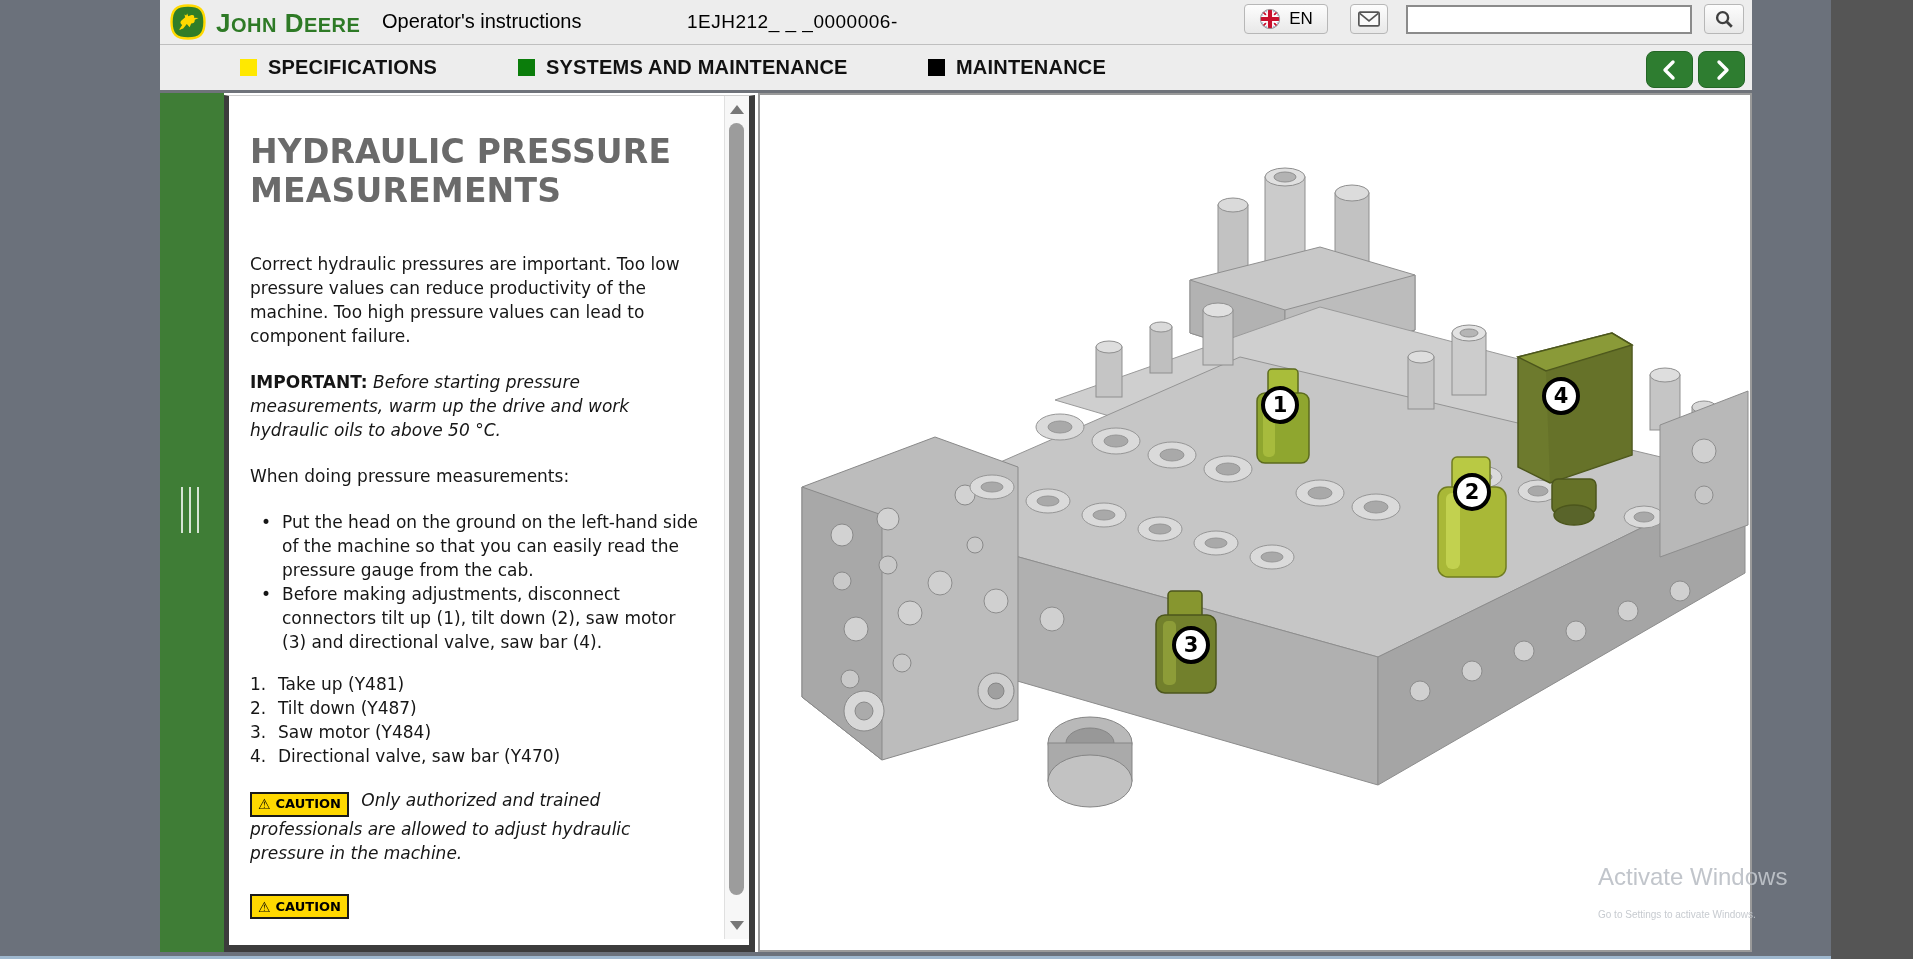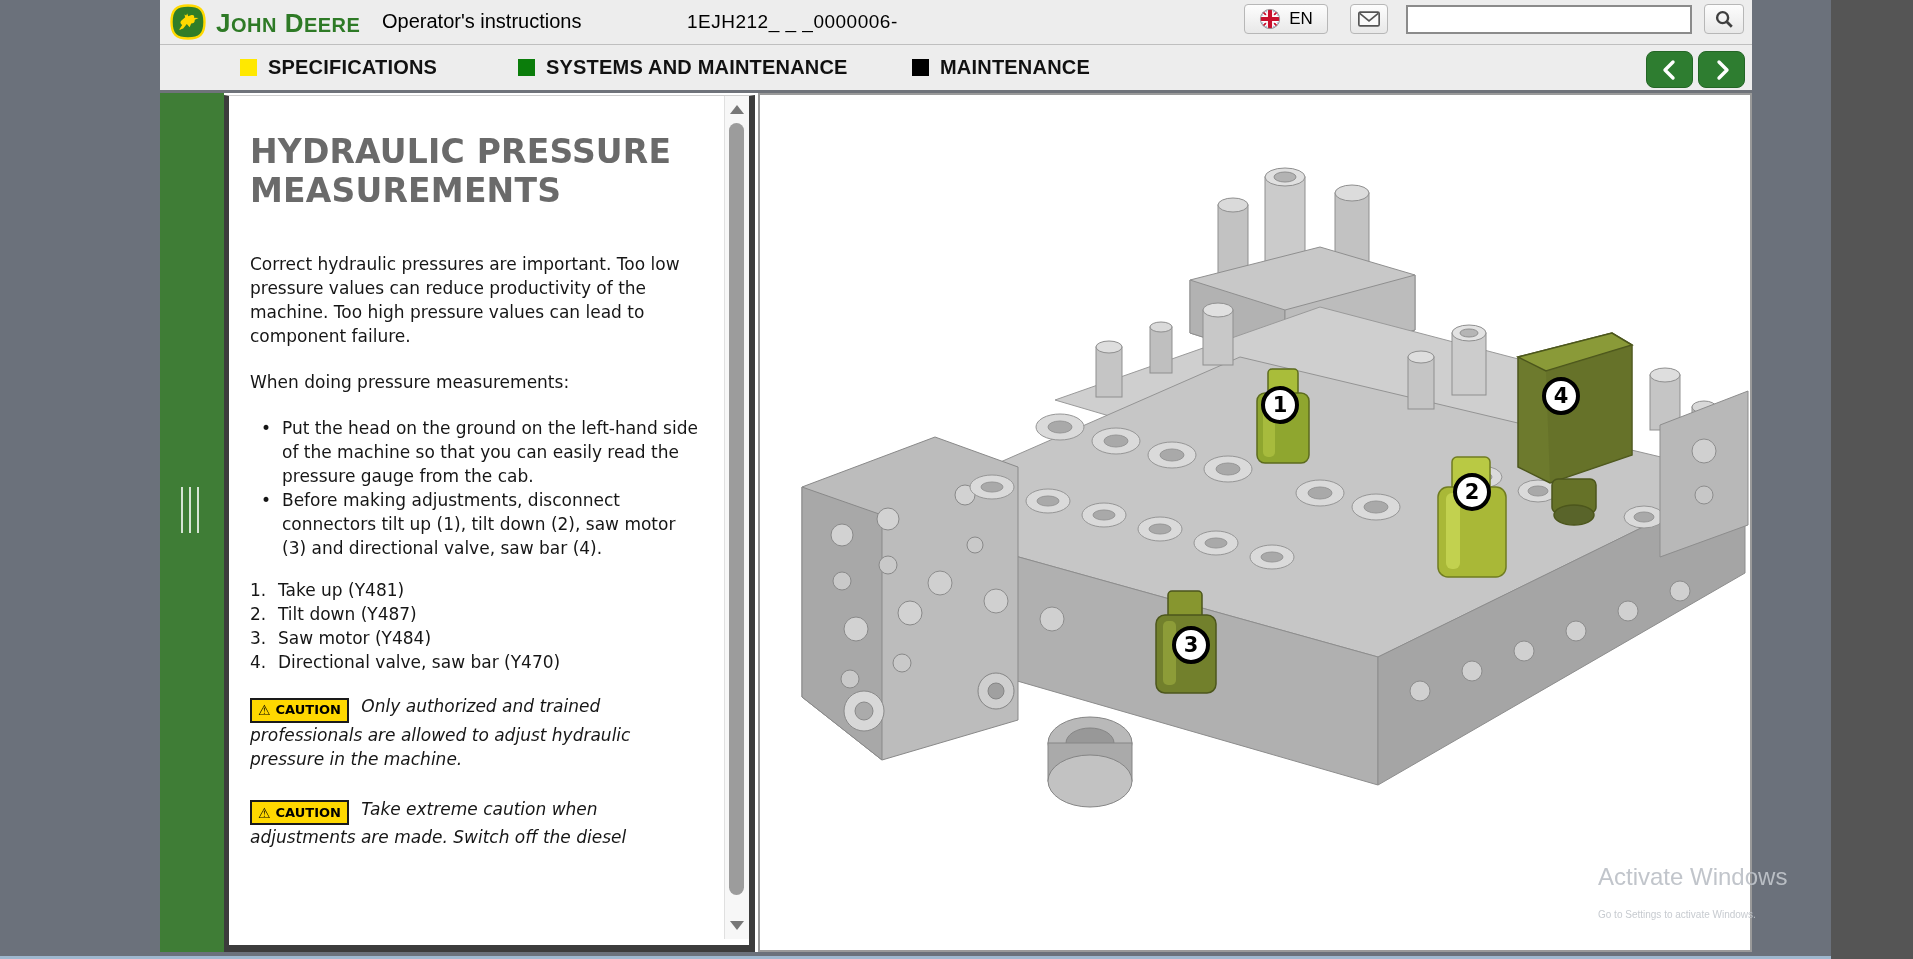--- a/index.html
+++ b/index.html
@@ -21,21 +21,21 @@
   #mail-btn{left:1190px;width:38px;}
   #search-box{position:absolute;left:1246px;top:5px;width:286px;height:29px;background:#fff;
               border:2px solid #8b8b8b;box-sizing:border-box;font-size:16px;padding:0 6px;outline:none;}
   #search-btn{left:1544px;width:40px;}
   
   #tabbar{position:absolute;left:160px;top:45px;width:1592px;height:45px;background:#ededed;
           border-bottom:3px solid #6f737a;}
   .tab{position:absolute;top:0;height:45px;display:flex;align-items:center;gap:11px;cursor:pointer;}
   .tab .sq{width:17px;height:17px;display:inline-block;}
   .tab .lbl{font-weight:bold;font-size:20px;color:#111;letter-spacing:.2px;white-space:nowrap;}
-  #tab-0{left:80px;} #tab-1{left:358px;} #tab-2{left:752px;text-align:right;}
+  #tab-0{left:80px;} #tab-1{left:358px;} #tab-2{left:768px;text-align:right;}
   .navbtn{position:absolute;top:6px;width:45px;height:35px;background:#2e7d30;border:1px solid #246626;
           border-radius:8px;display:flex;align-items:center;justify-content:center;}
   #nav-prev{left:1486px;} #nav-next{left:1538px;}
   
   #contentwrap{position:absolute;left:160px;top:93px;width:1592px;height:859px;background:#fff;}
   #greenstrip{position:absolute;left:0;top:0;width:64px;height:859px;background:#3f7d36;}
   #resize-handle{position:absolute;left:21px;top:394px;width:24px;height:46px;display:flex;gap:6px;}
   #resize-handle i{width:2px;height:46px;background:rgba(255,255,255,.8);}
   
   #textpanel{position:absolute;left:64px;top:2px;width:531px;height:857px;background:#fff;
@@ -162,20 +162,21 @@
           <i></i>
         </div>
     </div>
 
     <div id="textpanel">
       <div id="textflow">
         <div id="doc-heading">HYDRAULIC PRESSURE MEASUREMENTS</div>
 
         <p class="para">Correct hydraulic pressures are important. Too low pressure values can reduce productivity of the machine. Too high pressure values can lead to component failure.</p>
 
+        <p class="para impt"><b>IMPORTANT:</b><em> Before starting pressure measurements, warm up the drive and work hydraulic oils to above 50 °C.</em></p>
 
         <p class="para">When doing pressure measurements:</p>
 
         <div class="blist">
           <div class="brow">
             <span class="bm">•</span>
             <span>Put the head on the ground on the left-hand side of the machine so that you can easily read the pressure gauge from the cab.</span>
           </div>
           <div class="brow">
             <span class="bm">•</span>
@@ -203,21 +204,21 @@
         </div>
 
         <p class="caution"><span class="cbadge">
               <span class="w">⚠</span>
               <span>CAUTION</span>
             </span><span> Only authorized and trained professionals are allowed to adjust hydraulic pressure in the machine.</span></p>
 
         <p class="caution"><span class="cbadge">
               <span class="w">⚠</span>
               <span>CAUTION</span>
-            </span><span> Take extreme caution when adjustments are made. Switch off the diesel</span></p>
+            </span></p>
       </div>
 
       <div id="vscroll">
         <div class="sarrow" id="sarrow-up"></div>
         <div id="sthumb"></div>
         <div class="sarrow" id="sarrow-dn"></div>
       </div>
     </div>
 
     <div id="imgpanel">

